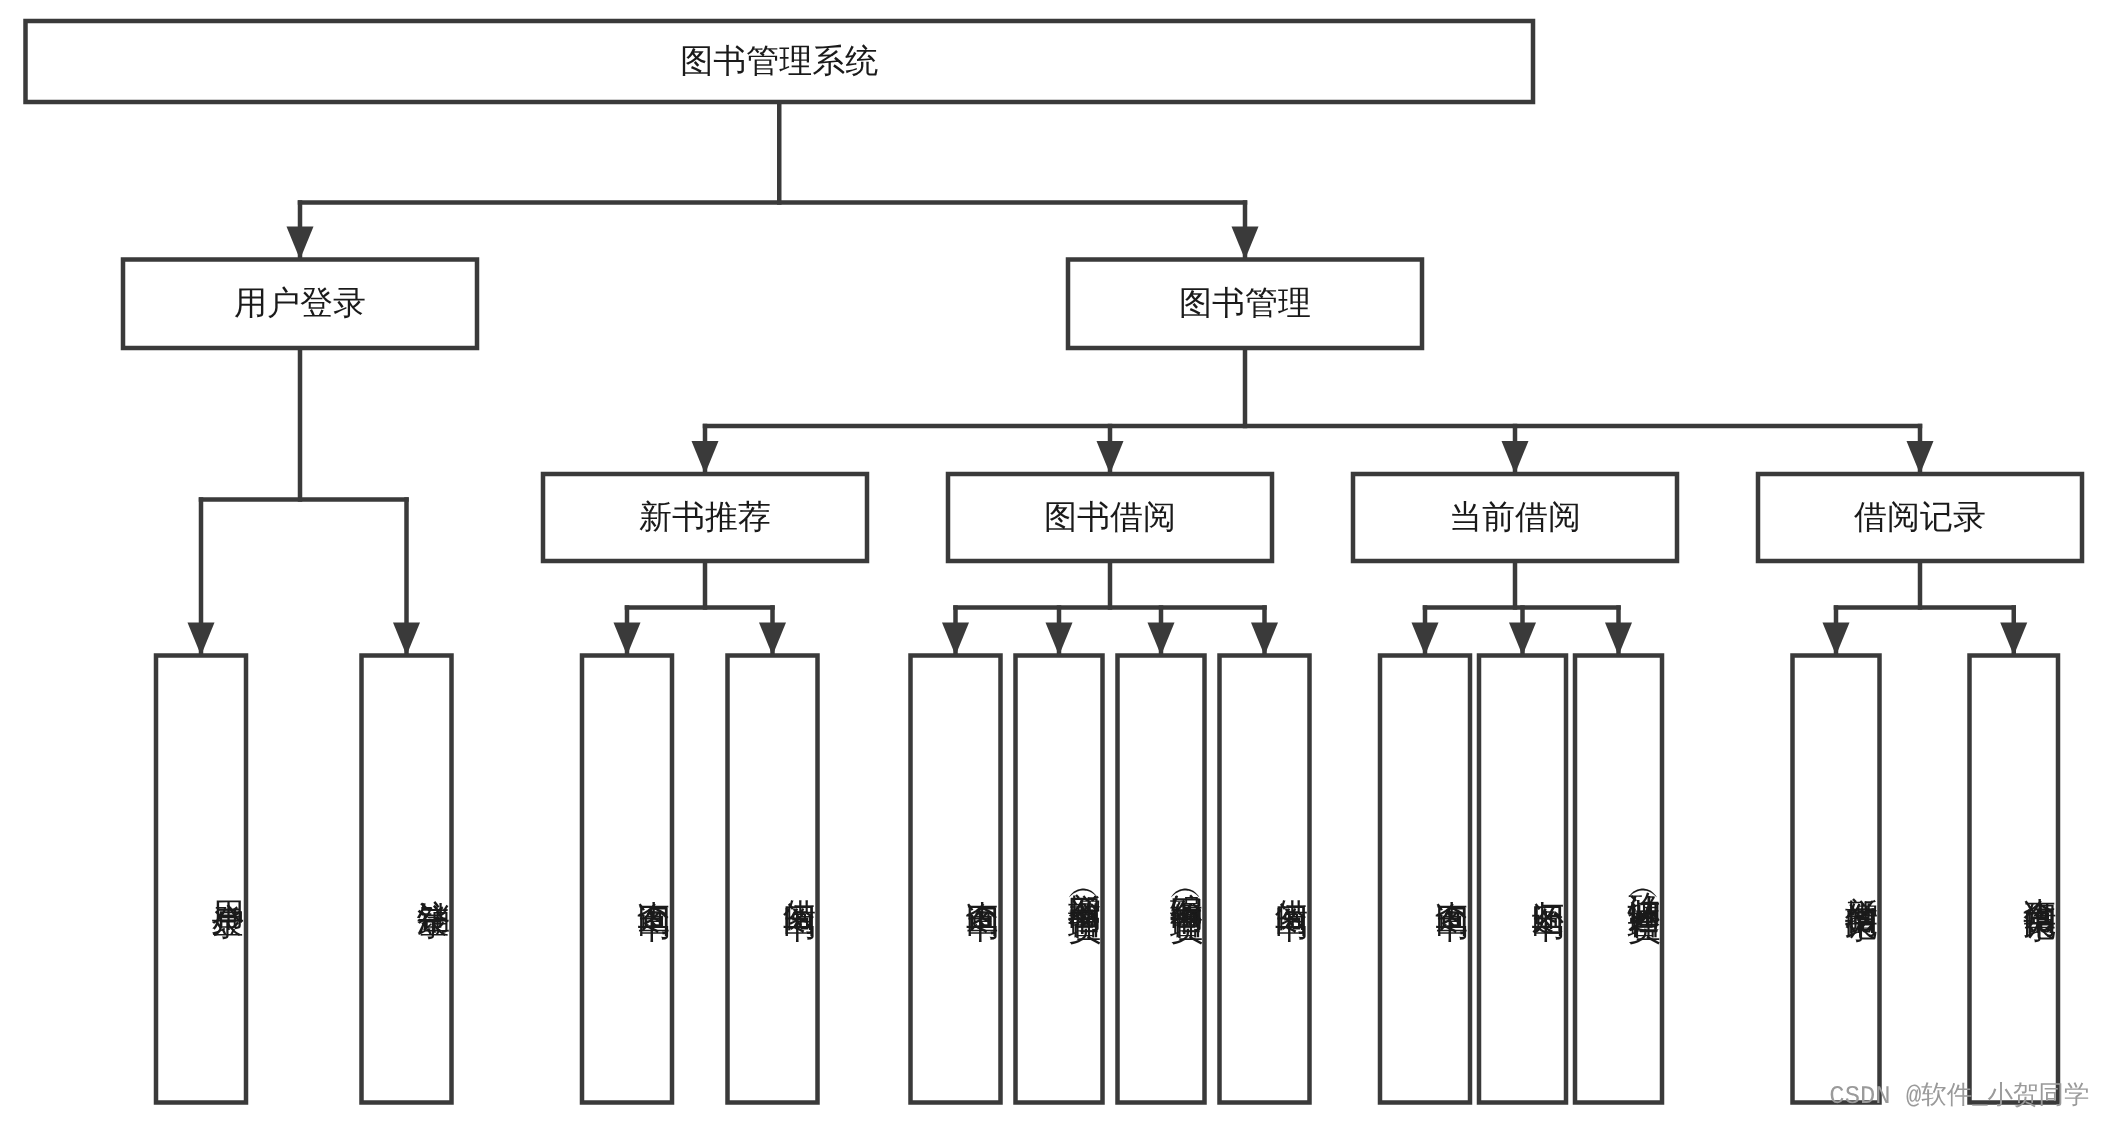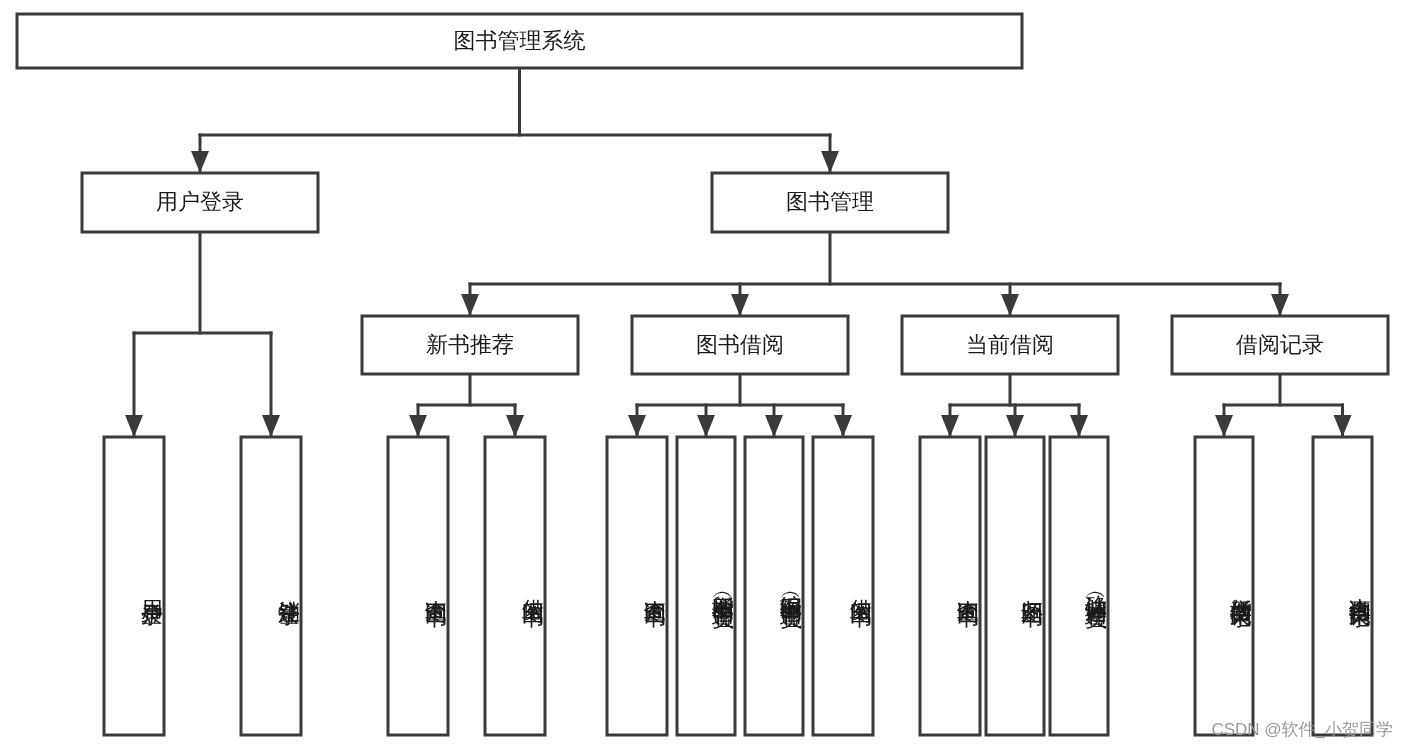--- a/index.html
+++ b/index.html
@@ -58,21 +58,21 @@
     color: #1a1a1a;
     letter-spacing: 2px;
     text-align: center;
     white-space: nowrap;
     pointer-events: none;
   }
   .watermark {
     position: absolute;
     right: 12px;
     bottom: 6px;
-    font-family: Liberation Sans, sans-serif;
+    font-family: Liberation Mono, monospace;
     font-size: 17px;
     color: #9a9a9a;
     white-space: nowrap;
   }
 </style>
 </head>
 <body>
 
 <div id="diagram-root">
 

